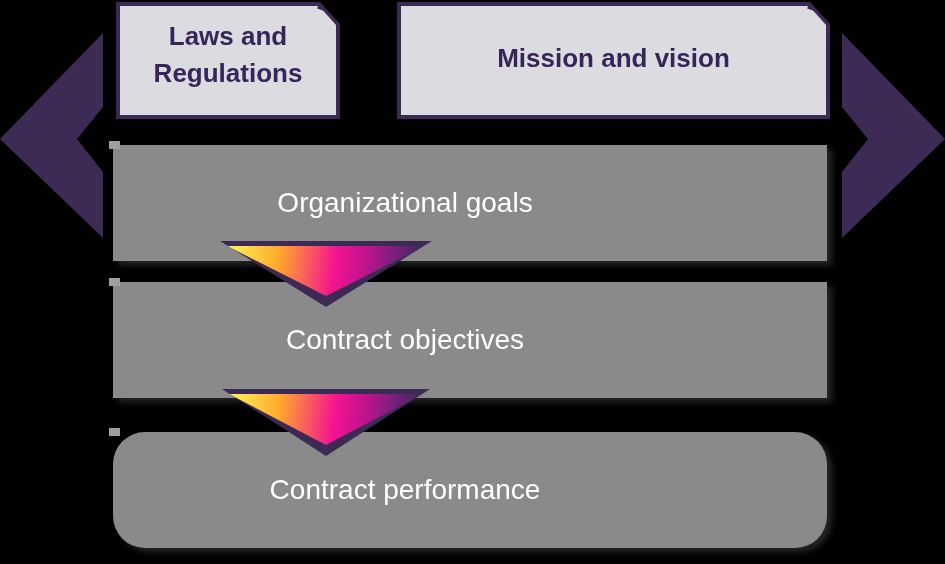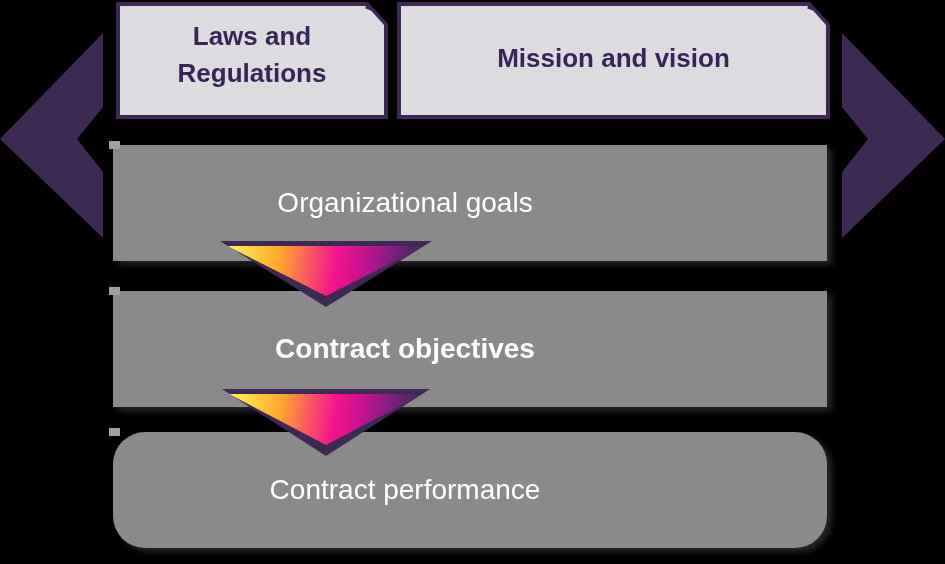--- a/index.html
+++ b/index.html
@@ -20,37 +20,37 @@
     clip-path:polygon(100% 0%, 0% 51.7%, 100% 100%, 100% 67.8%, 74.8% 51.7%, 100% 36.1%);}
   .chevron-right{left:842px;
     clip-path:polygon(0% 0%, 100% 51.7%, 0% 100%, 0% 67.8%, 25.2% 51.7%, 0% 36.1%);}
 
   
   .tag{position:absolute; top:2px; height:117px; background:var(--box-border); z-index:3;
        clip-path:polygon(0 0, calc(100% - 20px) 0, 100% 22px, 100% 100%, 0 100%);
        filter:drop-shadow(5px 5px 3px rgba(80,80,80,0.5));}
   .tag::after{content:""; position:absolute; inset:4px; background:var(--box-fill);
        clip-path:polygon(0 0, calc(100% - 17px) 0, 100% 19px, 100% 100%, 0 100%);}
-  .tag-laws{left:116px; width:272px;}
+  .tag-laws{left:116px; width:224px;}
   .tag-mission{left:397px; width:433px;}
   .fold{position:absolute; top:-4px; right:8px; width:13px; height:13px;
         background:var(--box-border); transform:rotate(20deg); z-index:1;}
   .tag-label{position:absolute; inset:4px; z-index:2; display:flex; align-items:center;
        justify-content:center; text-align:center; font-weight:bold; font-size:26px;
        line-height:1.4; color:var(--box-text);}
   .tag-laws .tag-label{padding:0 40px 12px;}
   .tag-mission .tag-label{padding-bottom:4px;}
 
   
   .bar{position:absolute; left:113px; width:714px; height:116px; background:var(--bar-fill);
        z-index:1; display:flex; align-items:center; justify-content:center;
        box-shadow:5px 4px 6px rgba(110,110,110,0.35);text-align:center;}
   .bar::before{content:""; position:absolute; left:-4px; top:-4px; width:11px; height:8px;
        background:#9f9f9f;}
-  .bar-1{top:145px;} .bar-2{top:291px;font-weight:bold;} .bar-3{top:432px;border-radius:32px;}
+  .bar-1{top:145px;} .bar-2{top:282px;} .bar-3{top:432px;border-radius:32px;}
   .bar-label{font-size:28px; color:var(--bar-text); transform:translateX(-65px); white-space:nowrap;}
 
   
   .tri{position:absolute; background:var(--tri-border); z-index:2;
        clip-path:polygon(0 0, 100% 0, 50% 100%);
        filter:drop-shadow(6px 8px 3px rgba(60,60,60,0.55));}
   .tri::after{content:""; position:absolute; left:7px; right:7px; top:5px; bottom:11px;
        clip-path:polygon(0 0, 100% 0, 50% 100%);
        background:linear-gradient(97deg, var(--tri-yellow) 2%, var(--tri-orange) 26%,
          var(--tri-magenta) 54%, var(--tri-magenta-deep) 68%, var(--tri-purple) 82%,

